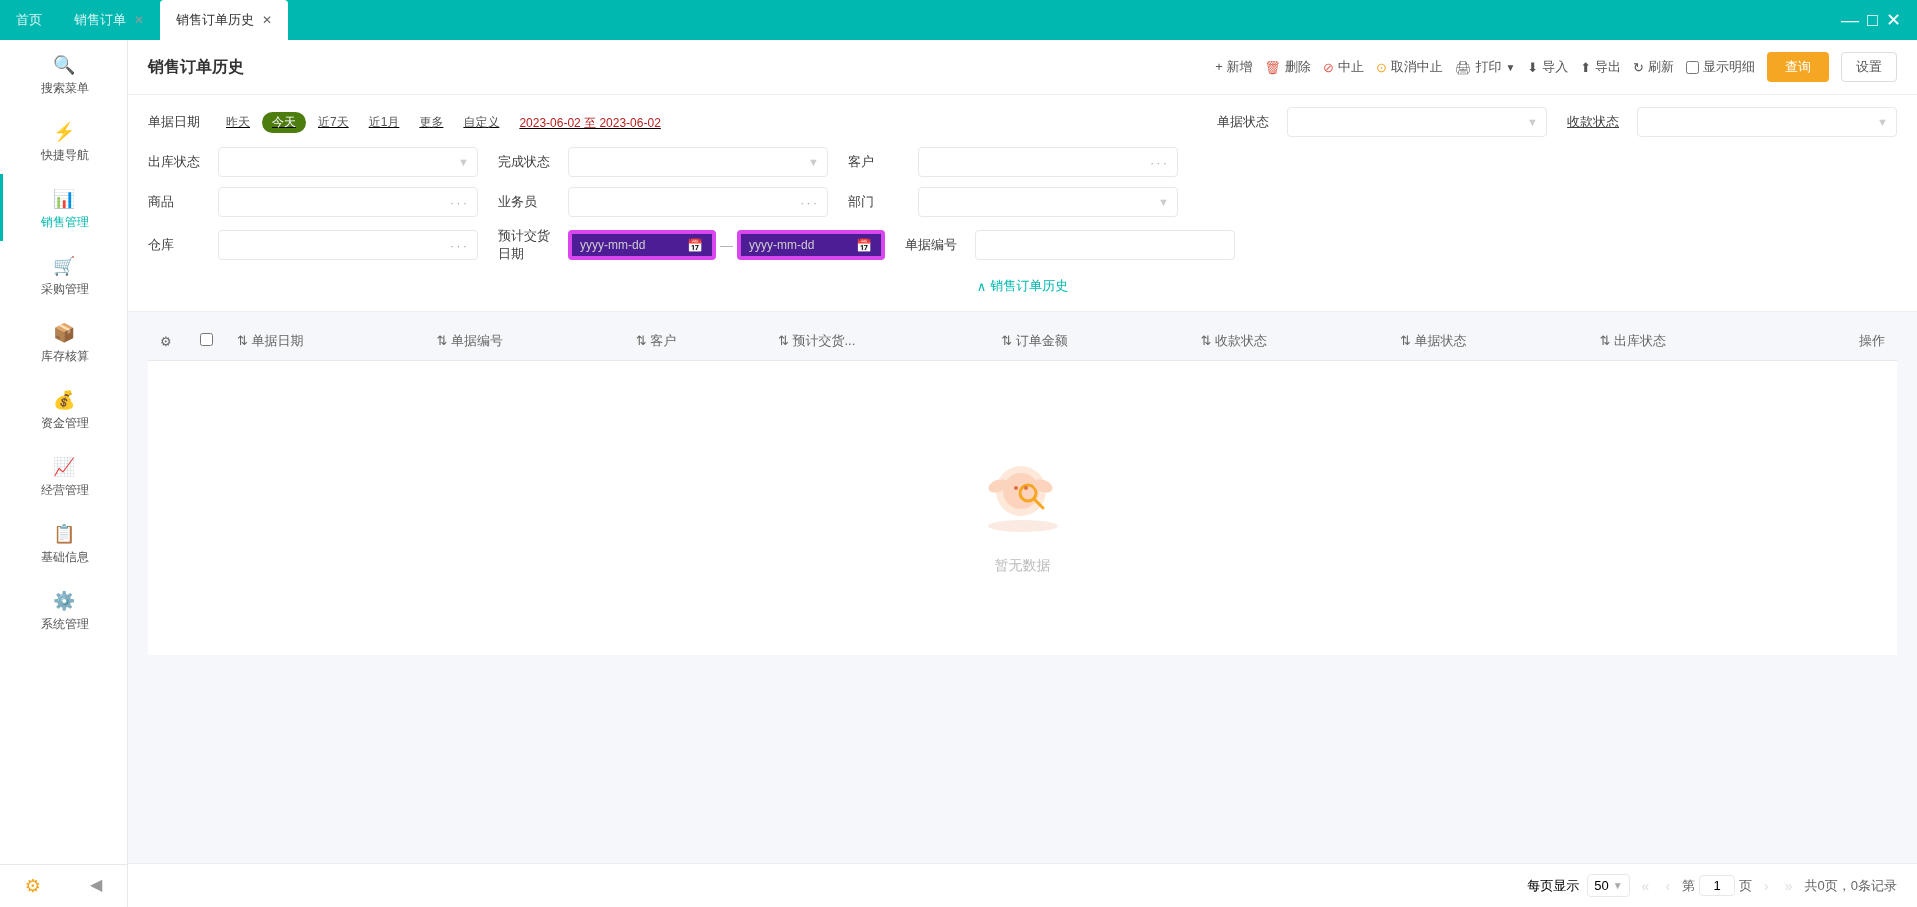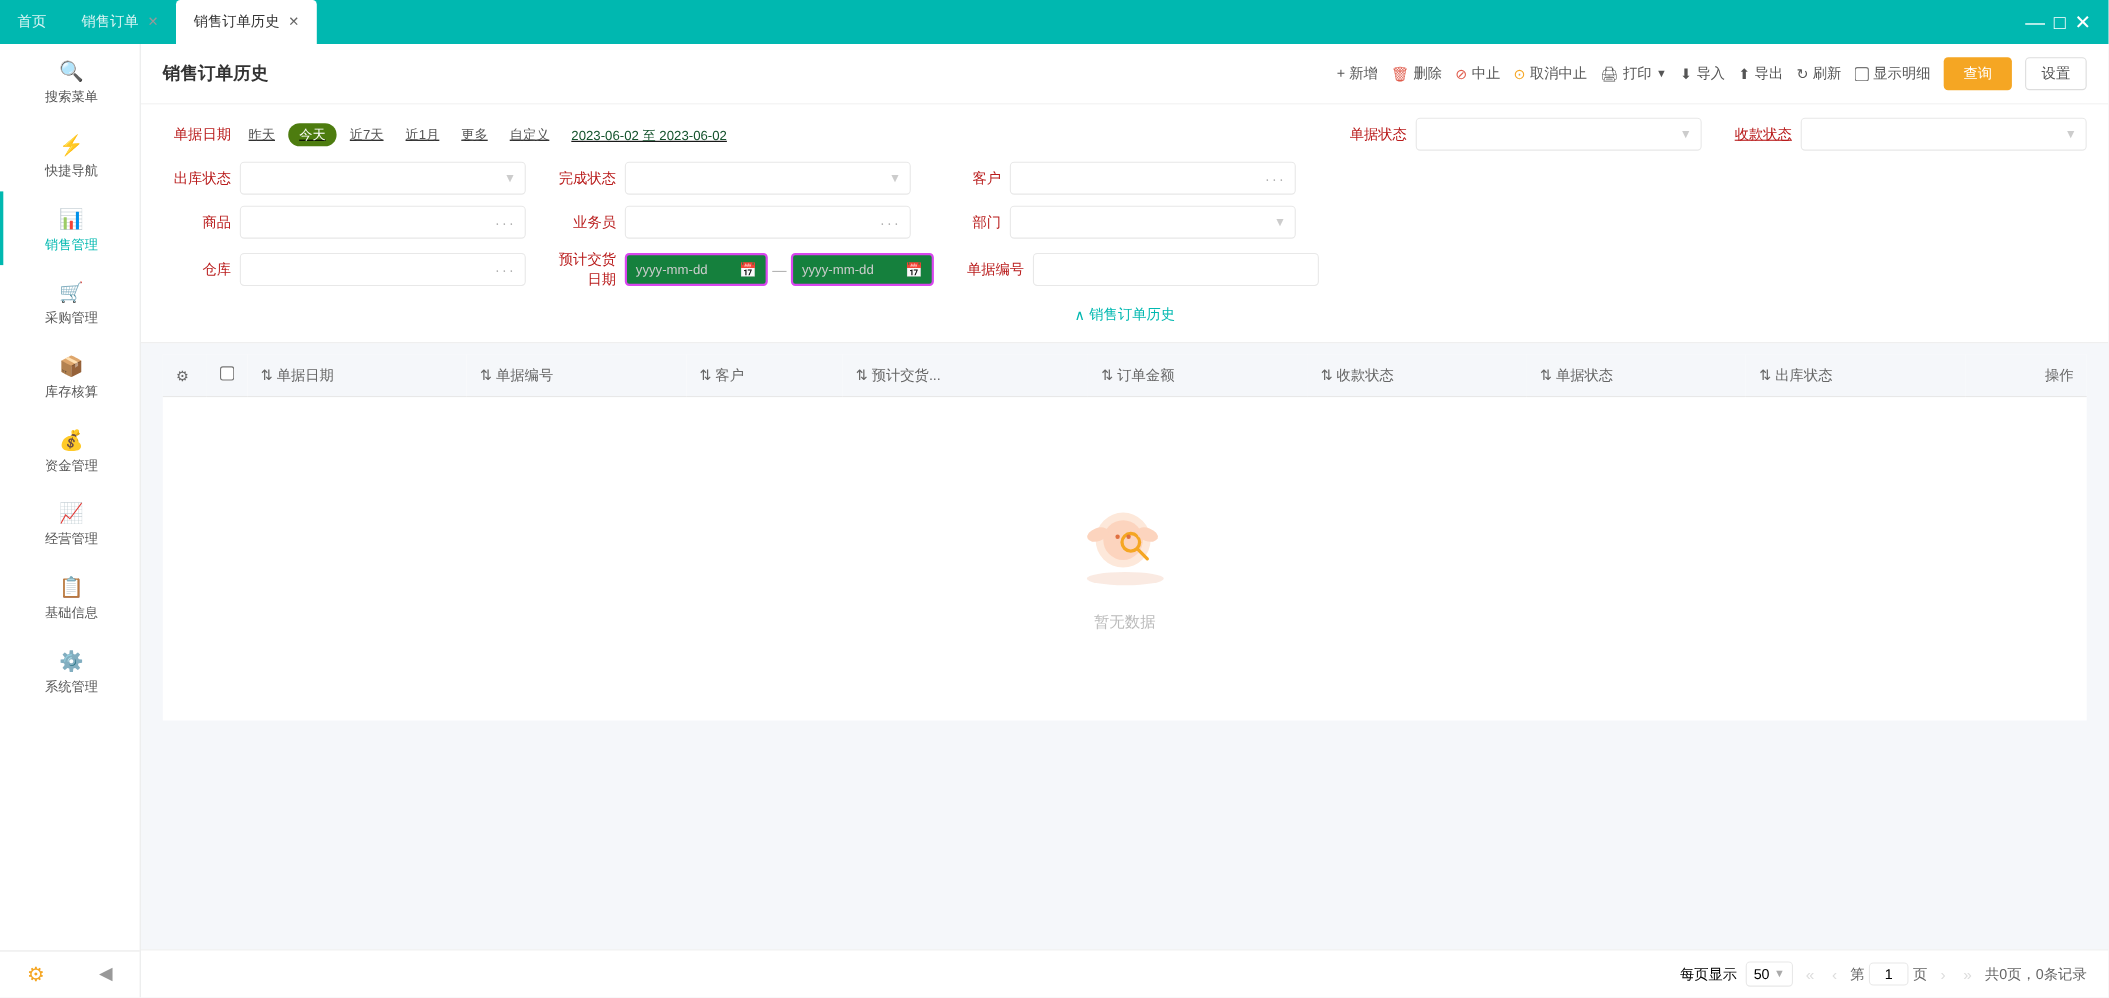--- a/index.html
+++ b/index.html
@@ -145,24 +145,24 @@
       border-bottom: 1px solid #eee;
     }
     .filter-row {
       display: flex;
       align-items: center;
       margin-bottom: 10px;
       gap: 0;
     }
     .filter-label {
       width: 70px;
-      color: #b91c1c;
+      color: #404040;
       font-size: 13px;
       flex-shrink: 0;
-      text-align: right;
+      text-align: left;
       padding-right: 8px;
     }
     .filter-value {
       flex: 1;
       display: flex;
       align-items: center;
       text-decoration: underline;
     }
     .date-group { display: flex; align-items: center; gap: 4px; flex-wrap: wrap; }
     .date-tag {
@@ -171,52 +171,52 @@
       font-size: 12px;
       cursor: pointer;
       color: #555;
     }
     .date-tag.active {
       background: #f5a623;
       color: #fff;
       border-radius: 12px;
       padding: 2px 10px;
     }
-    .date-range-text { font-size: 12px; color: #14532d; margin-top: 2px; }
+    .date-range-text { font-size: 12px; color: #b91c1c; margin-top: 2px; }
     .filter-input {
       border: 1px solid #e8e8e8;
       border-radius: 4px;
       height: 30px;
       padding: 0 8px;
       min-width: 180px;
       width: 200px;
       display: flex;
       align-items: center;
       justify-content: space-between;
       cursor: pointer;
       background: #fff;
       color: #ccc;
       font-size: 13px;
     }
     .select-arrow { color: #ccc; font-size: 11px; }
     .more-dots { color: #aaa; letter-spacing: 2px; cursor: pointer; }
     .date-input-group { display: flex; align-items: center; gap: 4px; }
     .date-input {
-      border: 2px solid #d946ef;
+      border: 4px solid #d946ef;
       border-radius: 4px;
       height: 30px;
       padding: 0 8px;
-      width: 130px;
+      width: 148px;
       display: flex;
       align-items: center;
       justify-content: space-between;
       color: #ccc;
       font-size: 12px;
       cursor: pointer;
-      background: #15803d;
+      background: #4c1d95;
     }
     .calendar-icon { color: #ccc; }
     .collapse-bar {
       text-align: center;
       color: #00b8b0;
       font-size: 12px;
       cursor: pointer;
       padding: 4px 0;
       display: flex;
       align-items: center;

